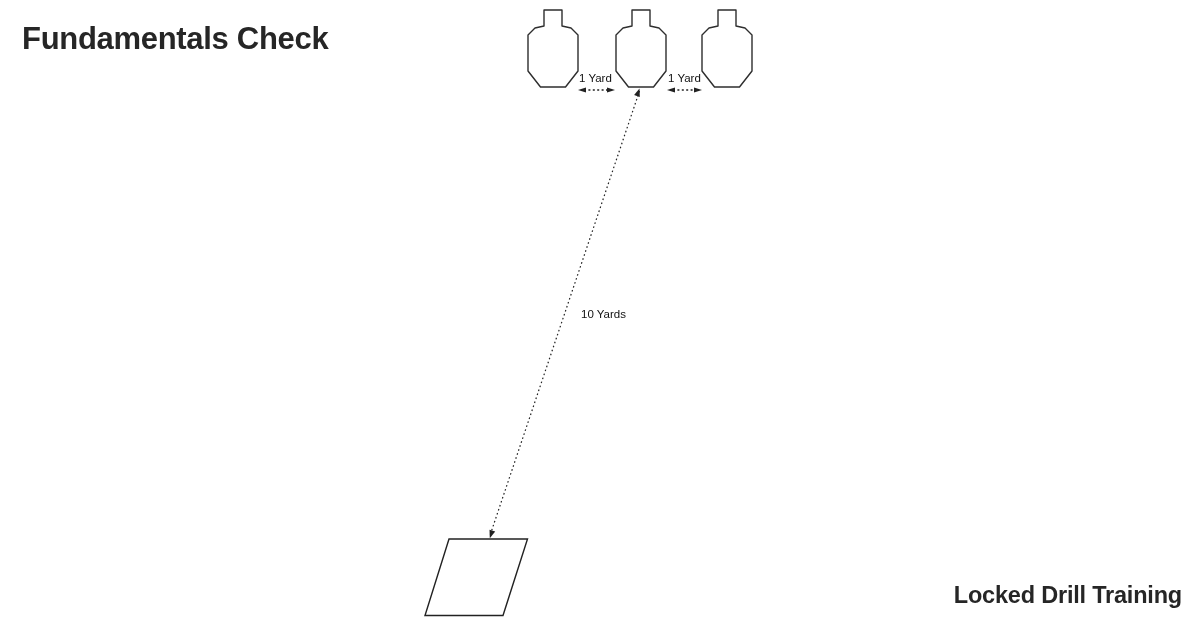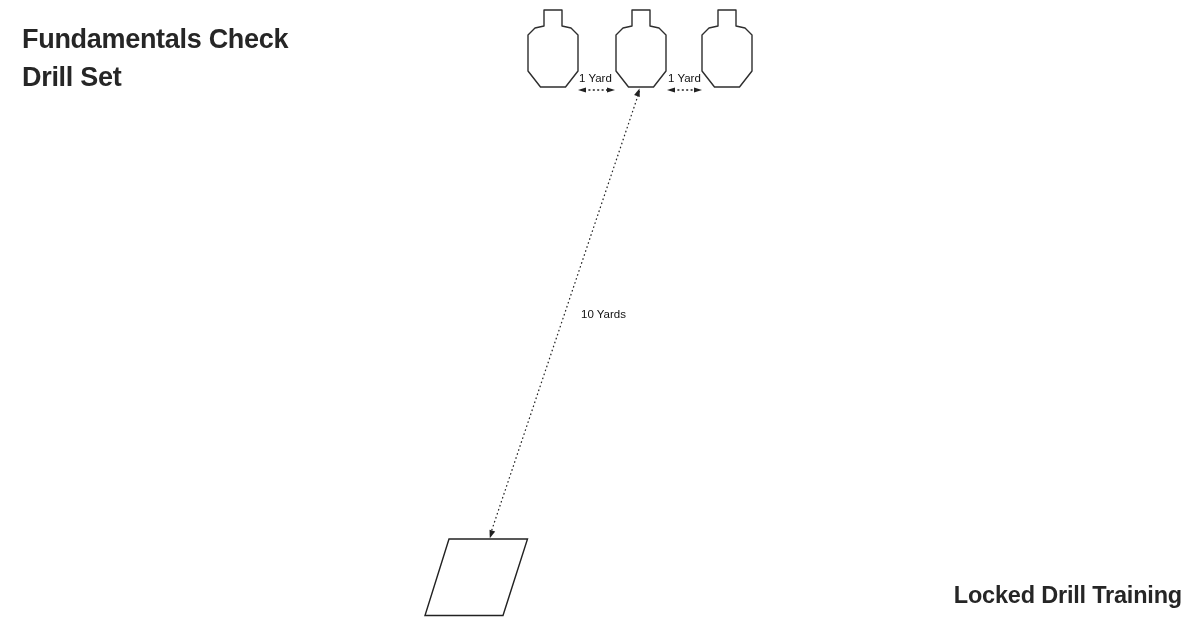--- a/index.html
+++ b/index.html
@@ -6,21 +6,21 @@
   body {
     width: 1200px; height: 628px;
     background: #ffffff;
     font-family: "Liberation Sans", sans-serif;
     position: relative;
     overflow: hidden;
   }
   .canvas { position: absolute; inset: 0; width: 1200px; height: 628px; }
   .page-title {
     position: absolute; left: 22px; top: 20px;
-    font-size: 27px; font-weight: bold; line-height: 38px;
+    font-size: 31px; font-weight: bold; line-height: 38px;
     letter-spacing: -0.3px; color: #262626;
   }
   .brand {
     position: absolute; right: 18px; top: 581px;
     font-size: 23.5px; font-weight: bold; line-height: 28px;
     letter-spacing: -0.2px; color: #262626;
   }
   svg.diagram { position: absolute; left: 0; top: 0; }
   .target-outline { fill: #ffffff; stroke: #2e2e2e; stroke-width: 1.4; stroke-linejoin: round; }
   .dim-line { stroke: #222222; stroke-width: 1.3; fill: none; stroke-dasharray: 2 2.4; }
@@ -29,21 +29,20 @@
   .dim-label { font-family: "Liberation Sans", sans-serif; font-size: 11.5px; fill: #111111; }
   .shooter-box { fill: #ffffff; stroke: #222222; stroke-width: 1.4; stroke-linejoin: miter; }
 </style>
 </head>
 <body>
 
 <div class="canvas">
 
   <div class="page-title">
     <div>Fundamentals Check</div>
-    <div>Drill Set</div>
   </div>
 
   <svg class="diagram" width="1200" height="628" viewBox="0 0 1200 628" xmlns="http://www.w3.org/2000/svg">
 
     <g transform="translate(528,10)">
       <path class="target-outline" d="M16,0 H34 V16 L43,18 L50,25 V61 L37.5,77 H12.5 L0,61 V25 L7,18 L16,16 Z"></path>
     </g>
     <g transform="translate(616,10)">
       <path class="target-outline" d="M16,0 H34 V16 L43,18 L50,25 V61 L37.5,77 H12.5 L0,61 V25 L7,18 L16,16 Z"></path>
     </g>

